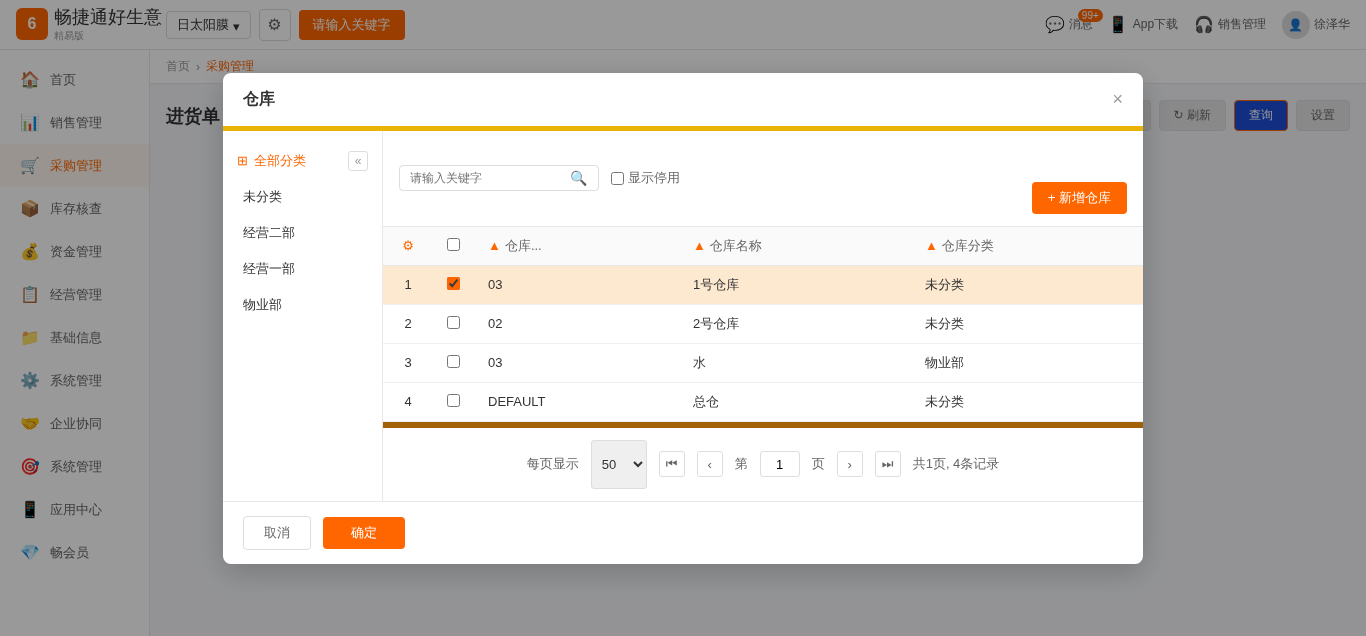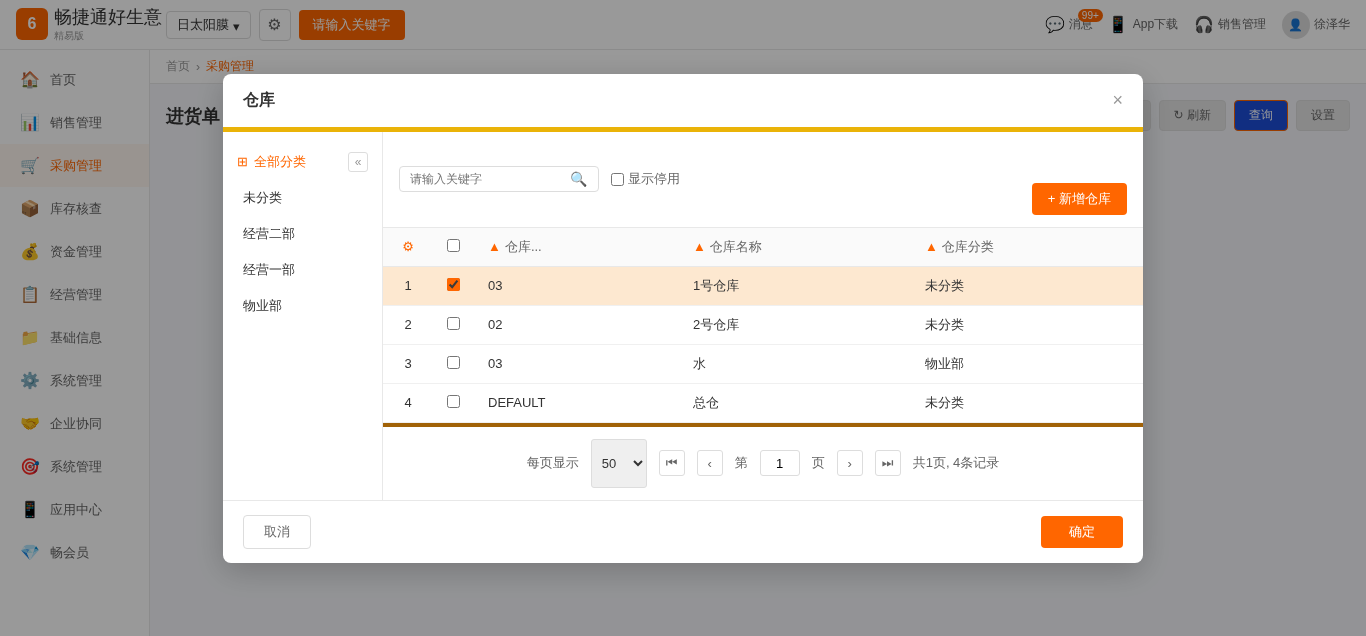--- a/index.html
+++ b/index.html
@@ -207,41 +207,41 @@
     tr.highlighted { background: #fde8d0; }
     .th-icon { color: #f60; margin-right: 4px; }
     .col-num { width: 50px; text-align: center; }
     .col-cb { width: 40px; text-align: center; }
     input[type="checkbox"] { cursor: pointer; accent-color: #f60; }
 
     
     .pagination {
       padding: 12px 16px;
       display: flex; align-items: center; justify-content: center;
-      gap: 12px; border-top: 4px solid #a16207; font-size: 13px; color: #666;
+      gap: 12px; border-top: 6px solid #a16207; font-size: 13px; color: #666;
     }
     .page-size-select {
       border: 1px solid #ddd; border-radius: 3px;
       padding: 15px 6px; font-size: 13px; color: #333;
     }
     .page-btn {
       width: 26px; height: 26px;
       border: 1px solid #ddd; border-radius: 3px;
       display: flex; align-items: center; justify-content: center;
       cursor: pointer; background: #fff; color: #666;
     }
     .page-input {
       width: 40px; height: 26px;
       border: 1px solid #ddd; border-radius: 3px;
       text-align: center; font-size: 13px;
     }
 
     
     .modal-footer {
-      display: flex; align-items: center; justify-content: space-between;
+      display: flex; align-items: center; justify-content: flex-start;
       padding: 14px 20px; gap: 12px;
       border-top: 1px solid #e8e8e8;
     }
     .btn-cancel {
       padding: 7px 20px;
       border: 1px solid #ddd; border-radius: 4px;
       background: #fff; color: #666; cursor: pointer; font-size: 13px;
     }
     .btn-confirm {
       padding: 7px 28px;

